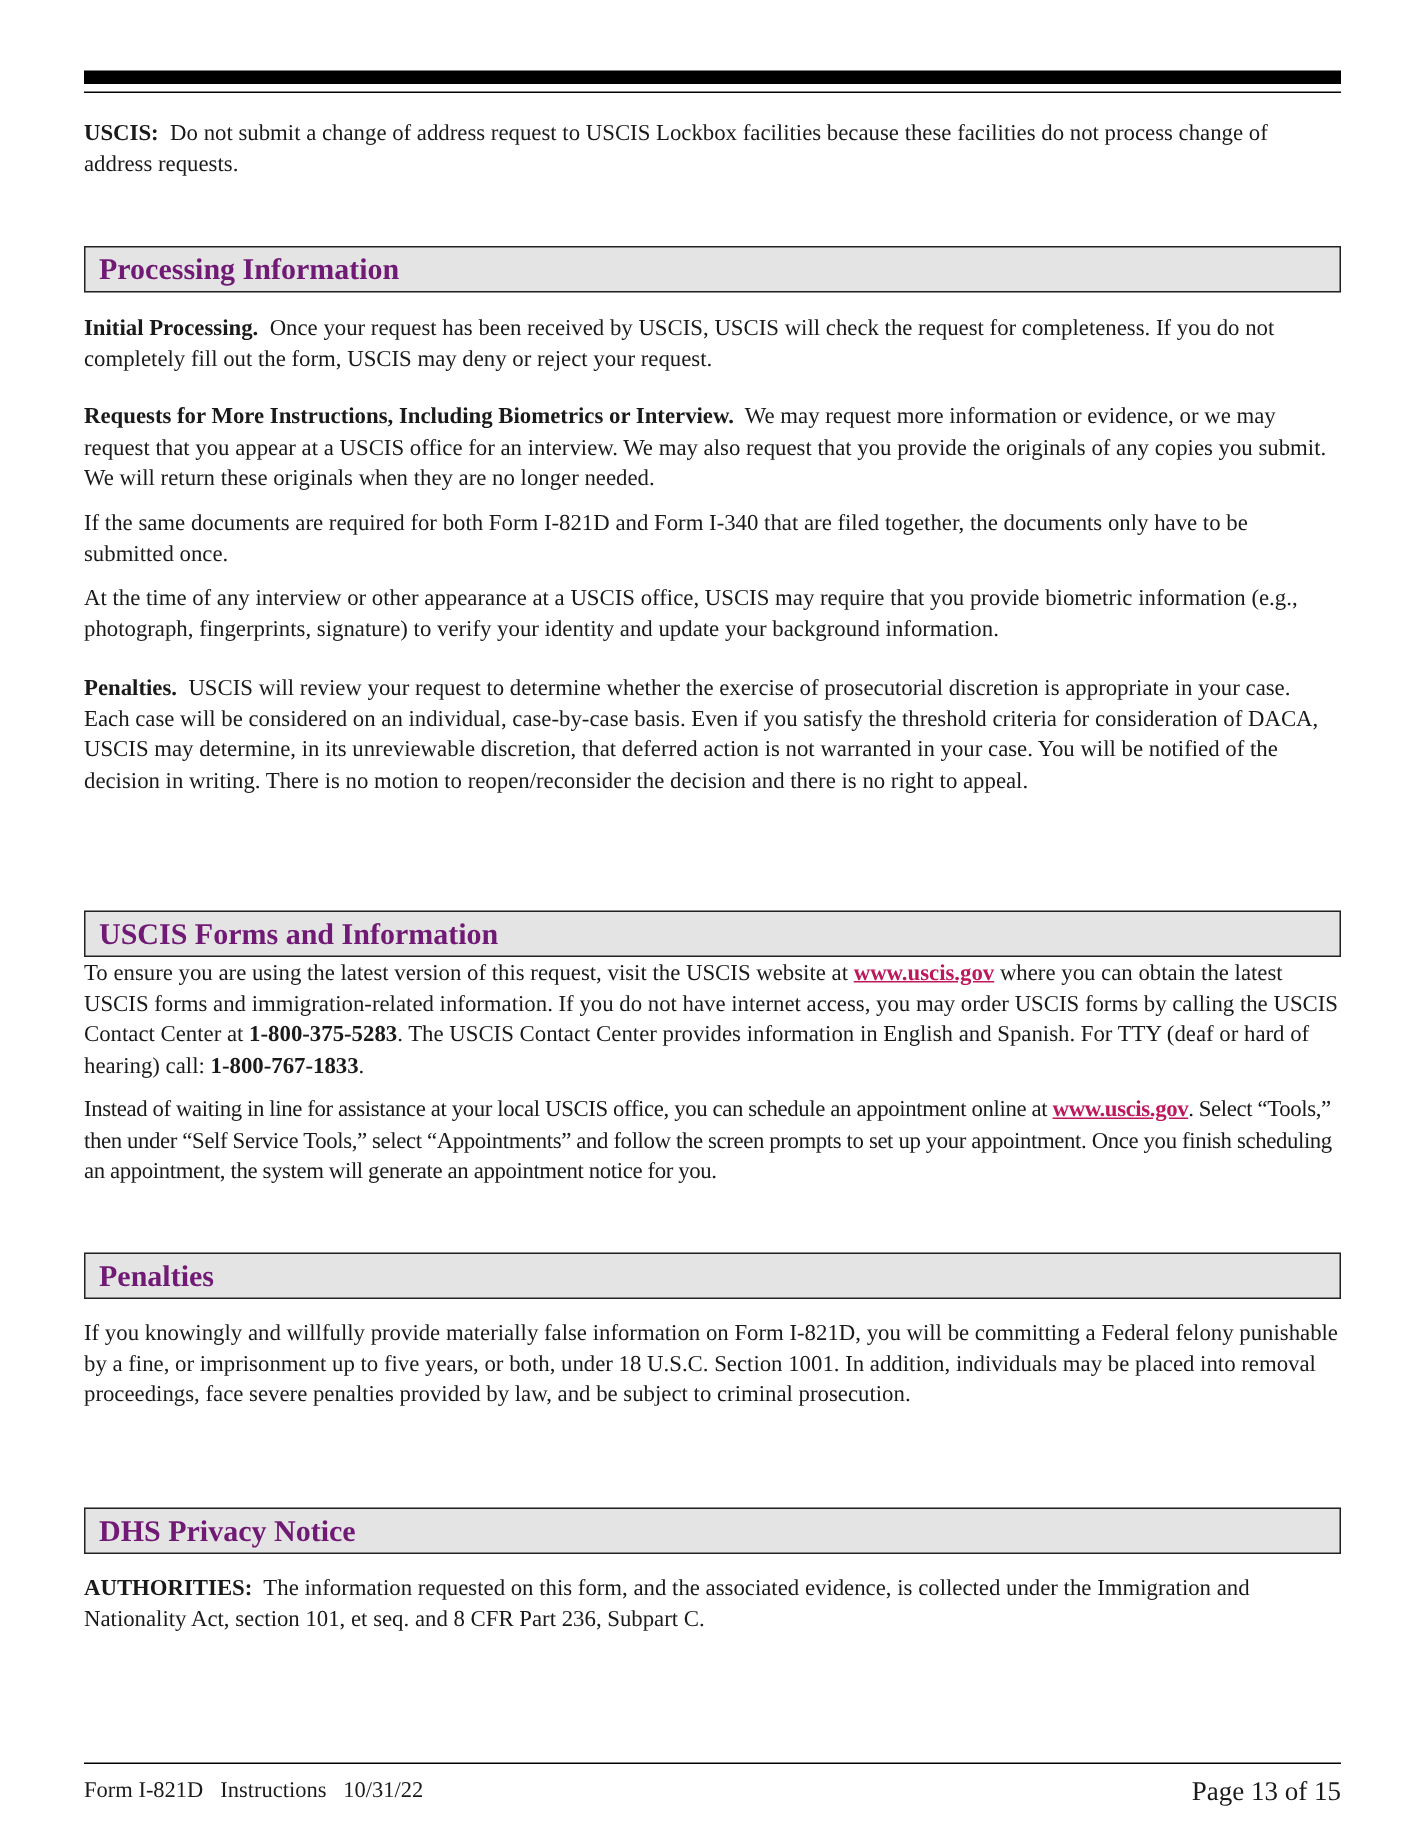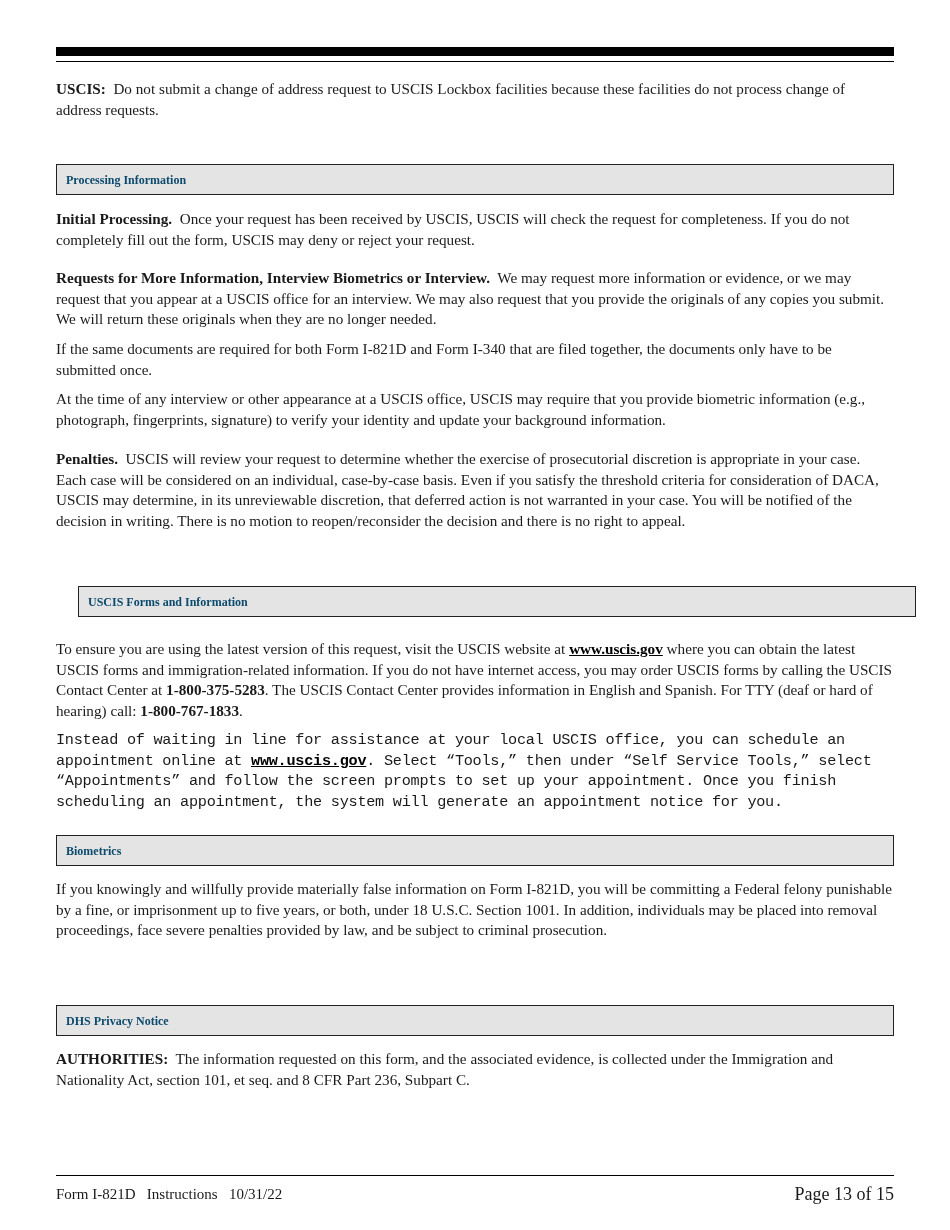--- a/index.html
+++ b/index.html
@@ -11,23 +11,23 @@
   .top-rule-thick { position: absolute; left: 56px; top: 47px; width: 838px; height: 9px; background: #000; }
   .top-rule-thin { position: absolute; left: 56px; top: 61px; width: 838px; height: 1px; background: #000; }
   .block { position: absolute; left: 56px; width: 838px; margin: 0; }
   b { font-weight: bold; }
   .section-header {
     position: absolute; left: 56px; width: 836px; height: 29px;
     background: #e4e4e4; border: 1px solid #222;
     box-sizing: content-box;
   }
   .section-header span {
-    position: absolute; left: 9px; top: 5px; font-weight: bold; font-size: 12px; color: #0c4a6e;
+    position: absolute; left: 9px; top: 5px; font-weight: bold; font-size: 20px; color: #701a75;
   }
-  a.link { color: #000000; font-weight: bold; text-decoration: underline; }
+  a.link { color: #be185d; font-weight: bold; text-decoration: underline; }
   .footer-rule { position: absolute; left: 56px; top: 1175px; width: 838px; height: 1px; background: #000; }
   .footer-left { position: absolute; left: 56px; top: 1184px; font-size: 15px; }
   .footer-right { position: absolute; right: 56px; top: 1184px; font-size: 18px; }
 </style>
 </head>
 <body>
 
 <div class="top-rule-thick"></div>
 <div class="top-rule-thin"></div>
 
@@ -39,47 +39,47 @@
 <div class="section-header" style="top:164px;">
   <span>Processing Information</span>
 </div>
 
 <p class="block" style="top:209px;">
   <b>Initial Processing.</b>&nbsp;
   <span>Once your request has been received by USCIS, USCIS will check the request for completeness.  If you do not completely fill out the form, USCIS may deny or reject your request.</span>
 </p>
 
 <p class="block" style="top:268px;">
-  <b>Requests for More Information, Interview Biometrics or Interview.</b>&nbsp;
+  <b>Requests for More Instructions, Including Biometrics or Interview.</b>&nbsp;
   <span>We may request more information or evidence, or we may request that you appear at a USCIS office for an interview.  We may also request that you provide the originals of any copies you submit.  We will return these originals when they are no longer needed.</span>
 </p>
 
 <p class="block" style="top:339px;">If the same documents are required for both Form I-821D and Form I-340 that are filed together, the documents only have to be submitted once.</p>
 
 <p class="block" style="top:389px;">At the time of any interview or other appearance at a USCIS office, USCIS may require that you provide biometric information (e.g., photograph, fingerprints, signature) to verify your identity and update your background information.</p>
 
 <p class="block" style="top:449px;">
   <b>Penalties.</b>&nbsp;
   <span>USCIS will review your request to determine whether the exercise of prosecutorial discretion is appropriate in your case.  Each case will be considered on an individual, case-by-case basis.  Even if you satisfy the threshold criteria for consideration of DACA, USCIS may determine, in its unreviewable discretion, that deferred action is not warranted in your case.  You will be notified of the decision in writing.  There is no motion to reopen/reconsider the decision and there is no right to appeal.</span>
 </p>
 
-<div class="section-header" style="top:586px;margin-left:22px;">
+<div class="section-header" style="top:607px;">
   <span>USCIS Forms and Information</span>
 </div>
 
 <p class="block" style="top:639px;">
   <span>To ensure you are using the latest version of this request, visit the USCIS website at </span><a class="link">www.uscis.gov</a><span> where you can obtain the latest USCIS forms and immigration-related information.  If you do not have internet access, you may order USCIS forms by calling the USCIS Contact Center at </span><b>1-800-375-5283</b><span>.  The USCIS Contact Center provides information in English and Spanish.  For TTY (deaf or hard of hearing) call:  </span><b>1-800-767-1833</b><span>.</span>
 </p>
 
-<p class="block" style="top:730px;letter-spacing:-0.25px;font-family:Liberation Mono, monospace;">
+<p class="block" style="top:730px;letter-spacing:-0.25px;">
   <span>Instead of waiting in line for assistance at your local USCIS office, you can schedule an appointment online at </span><a class="link">www.uscis.gov</a><span>. Select “Tools,” then under “Self Service Tools,” select “Appointments” and follow the screen prompts to set up your appointment.  Once you finish scheduling an appointment, the system will generate an appointment notice for you.</span>
 </p>
 
 <div class="section-header" style="top:835px;">
-  <span>Biometrics</span>
+  <span>Penalties</span>
 </div>
 
 <p class="block" style="top:879px;">If you knowingly and willfully provide materially false information on Form I-821D, you will be committing a Federal felony punishable by a fine, or imprisonment up to five years, or both, under 18 U.S.C. Section 1001.  In addition, individuals may be placed into removal proceedings, face severe penalties provided by law, and be subject to criminal prosecution.</p>
 
 <div class="section-header" style="top:1005px;text-decoration:underline;">
   <span>DHS Privacy Notice</span>
 </div>
 
 <p class="block" style="top:1049px;">
   <b>AUTHORITIES:</b>&nbsp;

